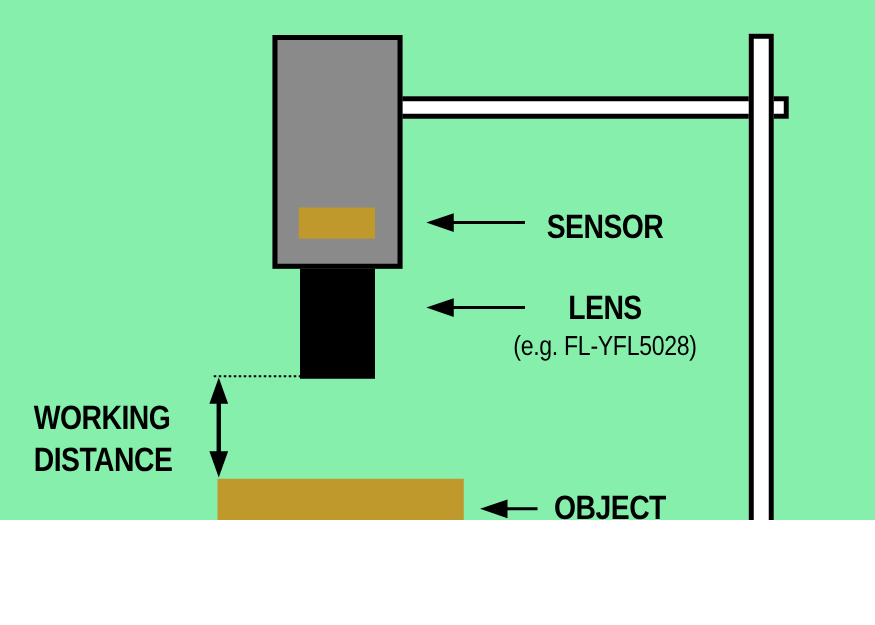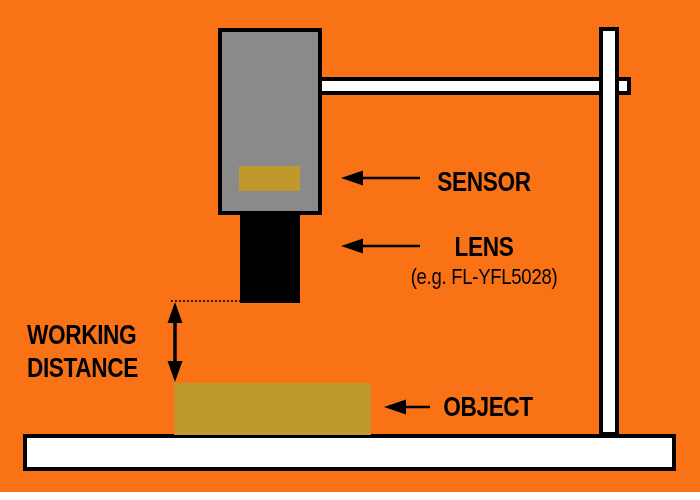--- a/index.html
+++ b/index.html
@@ -1,20 +1,20 @@
 <!DOCTYPE html>
 <html><head>
 <meta charset="utf-8">
 <style>
   html, body { margin: 0; padding: 0; background: #ffffff; }
   .stage {
     position: relative;
     width: 700px;
-    height: 492px;
-    background: #f97316;
+    height: 416px;
+    background: #86efac;
     overflow: hidden;
     font-family: "Liberation Sans", sans-serif;
   }
   .shape { position: absolute; box-sizing: border-box; }
 
   
   .mounting-arm  { left: 310px; top: 77px;  width: 321px; height: 18px;  background: #ffffff; border: 4px solid #000; z-index: 1; }
   .stand-post    { left: 599px; top: 27px;  width: 20px;  height: 409px; background: #ffffff; border: 4px solid #000; z-index: 2; }
   .camera-body   { left: 218px; top: 28px;  width: 104px; height: 187px; background: #8a8a8a; border: 4px solid #000; z-index: 3; }
   .sensor-chip   { left: 239px; top: 166px; width: 61px;  height: 25px;  background: #bf992c; z-index: 4; }

